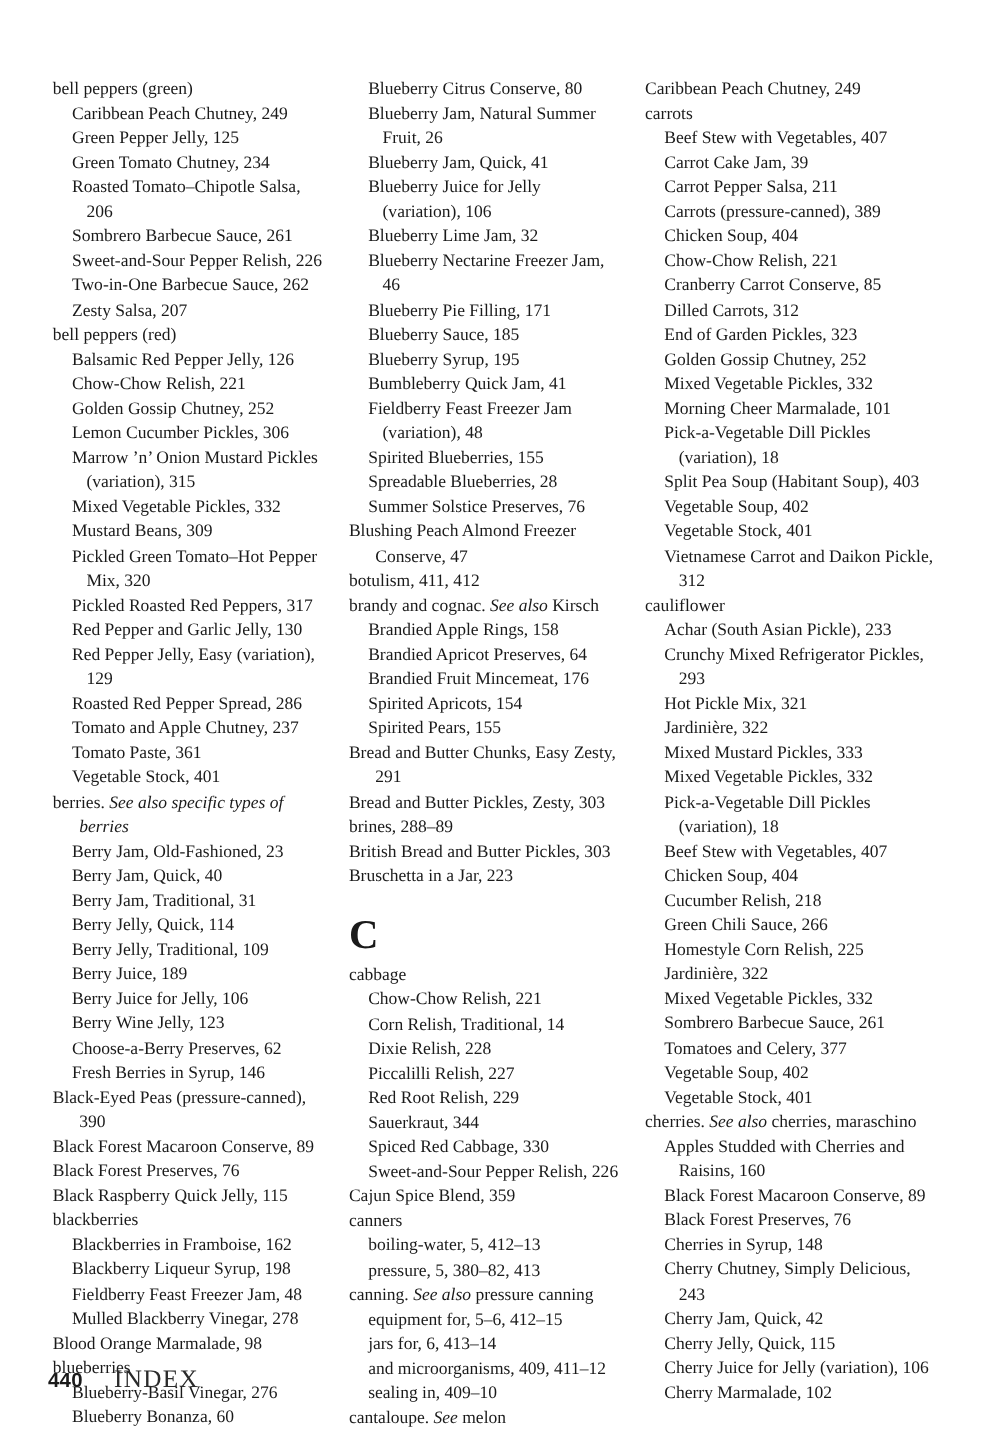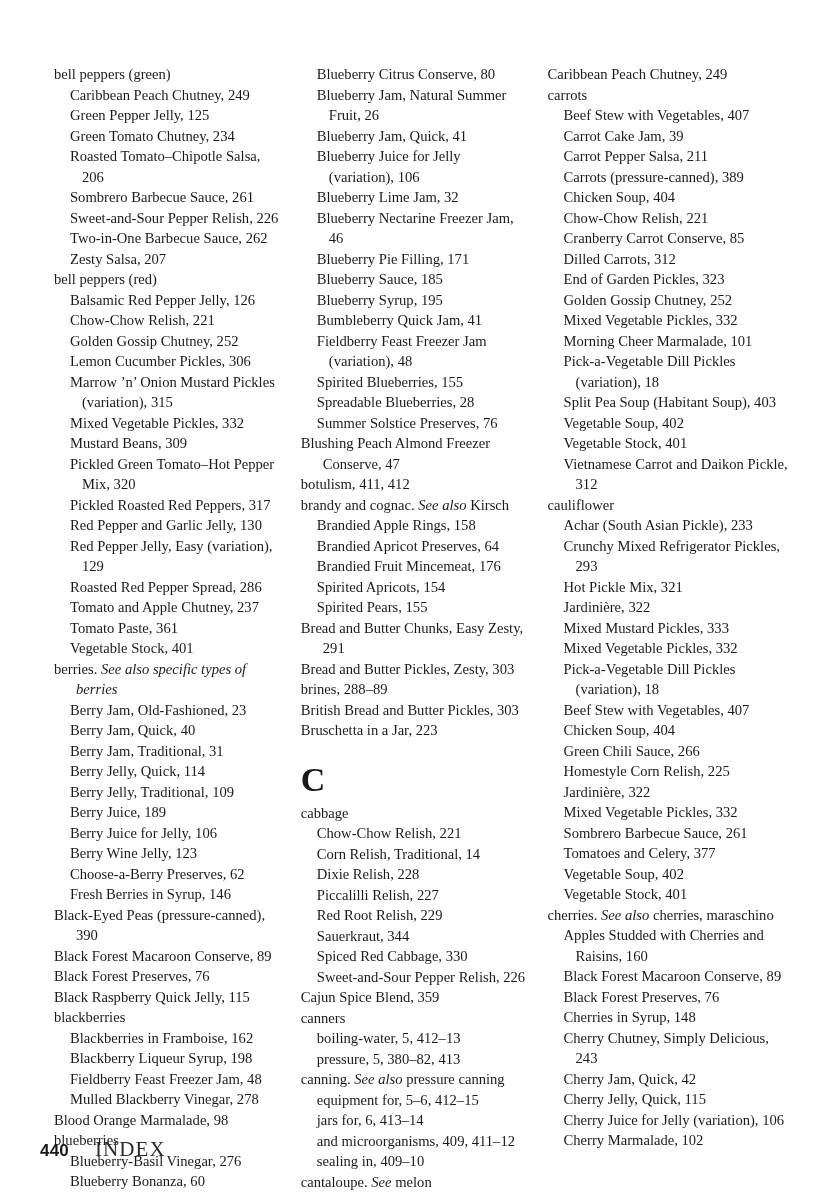--- a/index.html
+++ b/index.html
@@ -16,21 +16,21 @@
     overflow: hidden;
   }
   .page {
     position: absolute;
     left: 0; top: 0;
     width: 840px;
     height: 1200px;
   }
   .columns {
     position: absolute;
-    left: 54px;
+    left: 44px;
     top: 64px;
     width: 736px;
     height: 1030px;
     display: flex;
     flex-direction: row;
     gap: 0;
   }
   .col {
     width: 232px;
     margin-right: 20px;
@@ -221,20 +221,21 @@
         <div class="e lvl0"><span>cauliflower</span></div>
         <div class="e lvl1"><span>Achar (South Asian Pickle), 233</span></div>
         <div class="e lvl1"><span>Crunchy Mixed Refrigerator Pickles, 293</span></div>
         <div class="e lvl1"><span>Hot Pickle Mix, 321</span></div>
         <div class="e lvl1"><span>Jardinière, 322</span></div>
         <div class="e lvl1"><span>Mixed Mustard Pickles, 333</span></div>
         <div class="e lvl1"><span>Mixed Vegetable Pickles, 332</span></div>
         <div class="e lvl1"><span>Pick-a-Vegetable Dill Pickles (variation), 18</span></div>
         <div class="e lvl1"><span>Beef Stew with Vegetables, 407</span></div>
         <div class="e lvl1"><span>Chicken Soup, 404</span></div>
+        <div class="e lvl1"><span>Cucumber Relish, 218</span></div>
         <div class="e lvl1"><span>Green Chili Sauce, 266</span></div>
         <div class="e lvl1"><span>Homestyle Corn Relish, 225</span></div>
         <div class="e lvl1"><span>Jardinière, 322</span></div>
         <div class="e lvl1"><span>Mixed Vegetable Pickles, 332</span></div>
         <div class="e lvl1"><span>Sombrero Barbecue Sauce, 261</span></div>
         <div class="e lvl1"><span>Tomatoes and Celery, 377</span></div>
         <div class="e lvl1"><span>Vegetable Soup, 402</span></div>
         <div class="e lvl1"><span>Vegetable Stock, 401</span></div>
         <div class="e lvl0"><span>cherries. </span><span class="it">See also</span><span> cherries, maraschino</span></div>
         <div class="e lvl1"><span>Apples Studded with Cherries and Raisins, 160</span></div>

